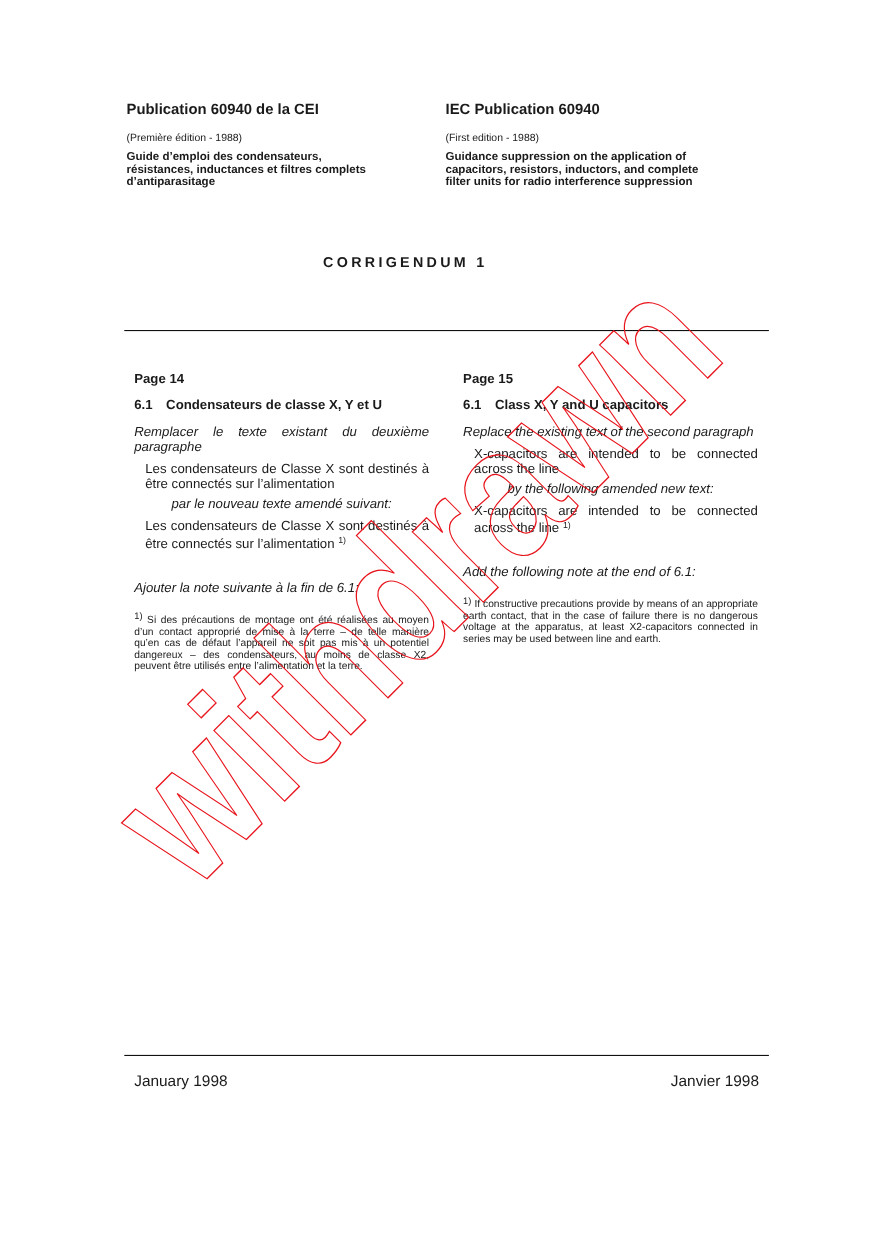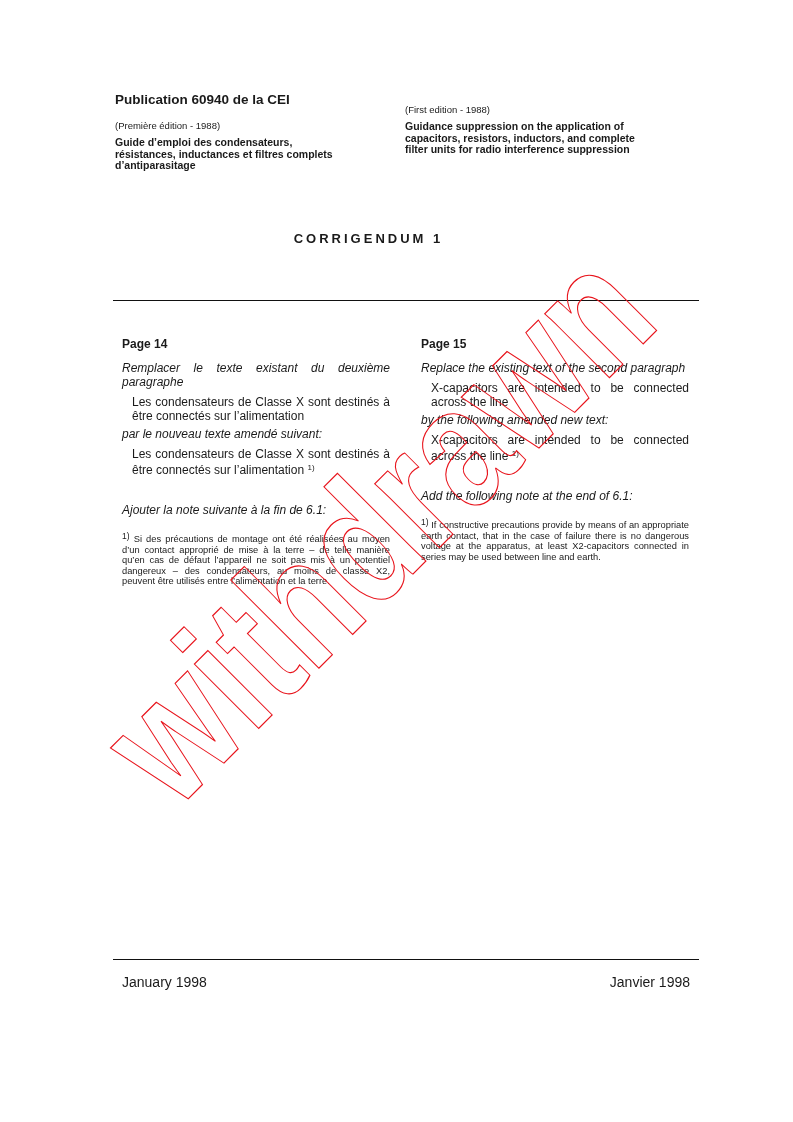--- a/index.html
+++ b/index.html
@@ -15,21 +15,21 @@
           font-weight: bold; font-size: 13px; letter-spacing: 3px; }
   .rule { position: absolute; left: 113px; width: 586px; height: 0; border-top: 1.2px solid #111; }
   .col { position: absolute; top: 337px; width: 268px; font-size: 12px; }
   .col.left { left: 122px; }
   .col.right { left: 421px; }
   .page-label { font-weight: bold; font-size: 12px; line-height: 14px; }
   .section { font-weight: bold; font-size: 12px; line-height: 14px; margin-top: 10px; }
   .section .num { display: inline-block; width: 29px; }
   .instr { font-style: italic; text-align: justify; text-align-last: left; line-height: 14px; margin-top: 10px; }
   .quote { padding-left: 10px; text-align: justify; line-height: 14px; margin-top: 6px; }
-  .instr2 { font-style: italic; line-height: 14px; margin-top: 4px; }
+  .instr2 { font-style: italic; line-height: 14px; margin-top: 4px; text-align: center; }
   .sup { font-size: 8px; vertical-align: 4px; }
   .note-instr { font-style: italic; line-height: 14px; margin-top: 26px; }
   .note { font-size: 9.3px; line-height: 10.5px; text-align: justify; text-align-last: left; margin-top: 14px; }
   .note .sup { font-size: 8.5px; vertical-align: 3px; }
   .footer { position: absolute; top: 974px; font-size: 14px; }
   .footer.left { left: 122px; }
   .footer.right { right: 103px; }
   .watermark { position: absolute; left: 0; top: 0; width: 793px; height: 1122px; pointer-events: none; }
 </style>
 </head>
@@ -39,50 +39,57 @@
   <div class="pub-title">Publication 60940 de la CEI</div>
   <div class="pub-edition">(Première édition - 1988)</div>
   <div class="pub-sub">
     <div>Guide d’emploi des condensateurs,</div>
     <div>résistances, inductances et filtres complets</div>
     <div>d’antiparasitage</div>
   </div>
 </div>
 
 <div class="hdr-col right">
+  <div class="pub-title">IEC Publication 60940</div>
   <div class="pub-edition">(First edition - 1988)</div>
   <div class="pub-sub">
     <div>Guidance suppression on the application of</div>
     <div>capacitors, resistors, inductors, and complete</div>
     <div>filter units for radio interference suppression</div>
   </div>
 </div>
 
 <div class="corr">CORRIGENDUM 1</div>
 
 <div class="rule" style="top:300px;"></div>
 
 <div class="col left">
   <div class="page-label">Page 14</div>
+  <div class="section">
+    <span class="num">6.1</span><span>Condensateurs de classe X, Y et U</span>
+  </div>
   <div class="instr">Remplacer le texte existant du deuxième paragraphe</div>
   <div class="quote" style="text-align:justify;text-align-last:left;">Les condensateurs de Classe X sont destinés à être connectés sur l’alimentation</div>
   <div class="instr2">par le nouveau texte amendé suivant:</div>
   <div class="quote">
     <span>Les condensateurs de Classe X sont destinés à être connectés sur l’alimentation</span>
     <span class="sup">1)</span>
   </div>
   <div class="note-instr">Ajouter la note suivante à la fin de 6.1:</div>
   <div class="note">
     <span class="sup">1)</span>
     <span>Si des précautions de montage ont été réalisées au moyen d’un contact approprié de mise à la terre – de telle manière qu’en cas de défaut l’appareil ne soit pas mis à un potentiel dangereux – des condensateurs, au moins de classe X2, peuvent être utilisés entre l’alimentation et la terre.</span>
   </div>
 </div>
 
 <div class="col right">
   <div class="page-label">Page 15</div>
+  <div class="section">
+    <span class="num">6.1</span><span>Class X, Y and U capacitors</span>
+  </div>
   <div class="instr">Replace the existing text of the second paragraph</div>
   <div class="quote" style="text-align:justify;text-align-last:left;">X-capacitors are intended to be connected across the line</div>
   <div class="instr2">by the following amended new text:</div>
   <div class="quote">
     <span>X-capacitors are intended to be connected across the line</span>
     <span class="sup">1)</span>
   </div>
   <div class="note-instr">Add the following note at the end of 6.1:</div>
   <div class="note">
     <span class="sup">1)</span>

